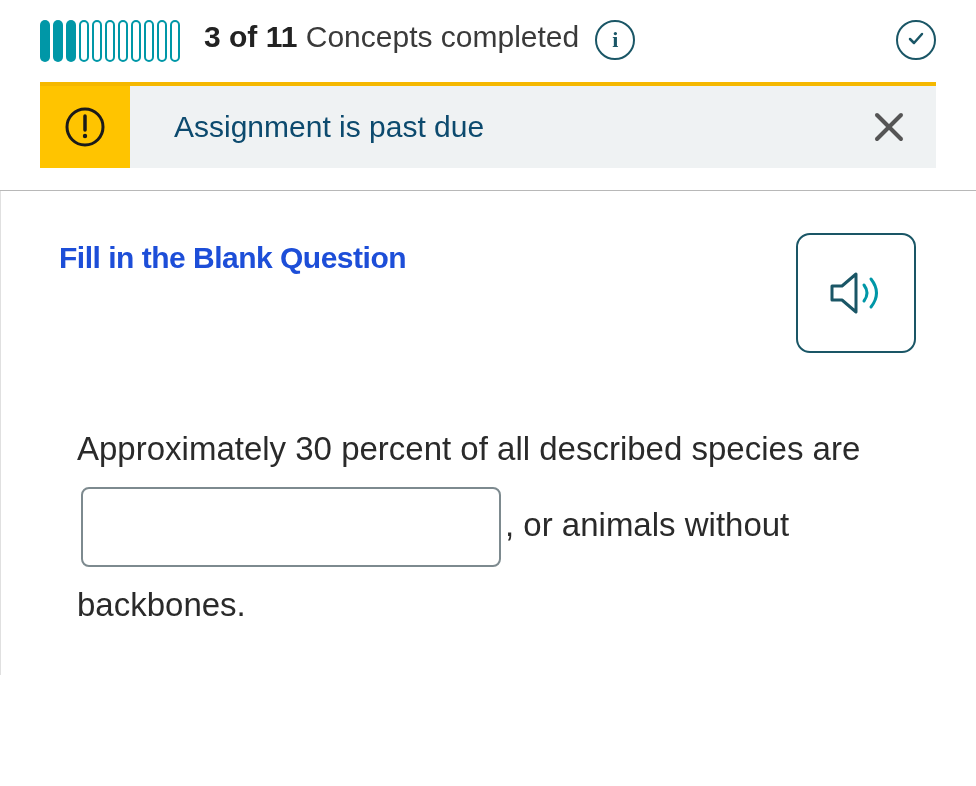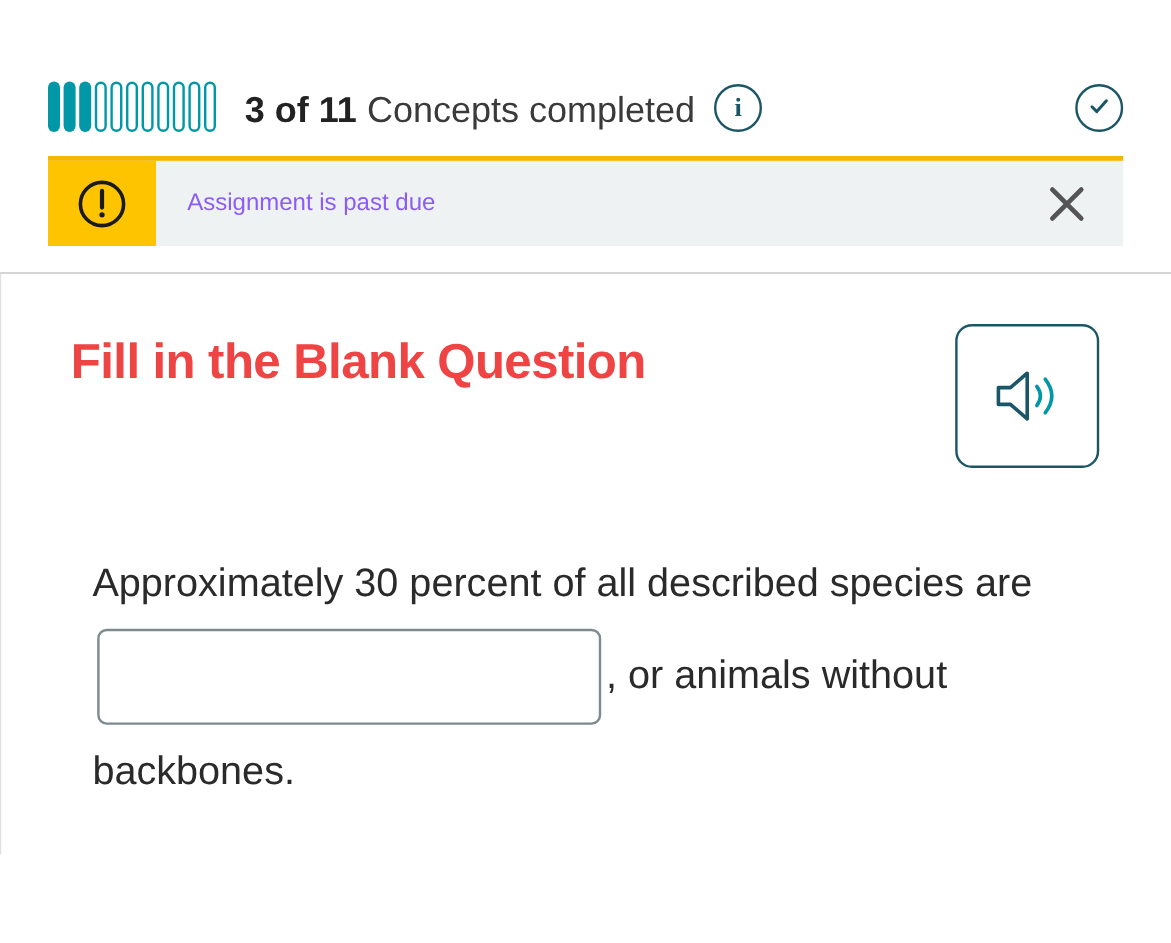--- a/index.html
+++ b/index.html
@@ -9,24 +9,23 @@
     }
     body {
       font-family: -apple-system, BlinkMacSystemFont, "Segoe UI", Helvetica, Arial, sans-serif;
       background: #ffffff;
       width: 976px;
       height: 786px;
       overflow: hidden;
     }
     .header {
       display: flex;
-      align-items: flex-end;
+      align-items: flex-start;
       padding: 20px 40px 20px 40px;
       gap: 16px;
-      margin-top: 48px;
     }
     .progress-segments {
       display: flex;
       gap: 3px;
       align-items: center;
     }
     .seg {
       width: 10px;
       height: 42px;
       border-radius: 5px;
@@ -77,23 +76,23 @@
     .alert-icon-box {
       background: #ffc400;
       width: 90px;
       display: flex;
       align-items: center;
       justify-content: center;
       flex-shrink: 0;
     }
     .alert-text {
       flex: 1;
-      padding: 24px 26px;
-      font-size: 20px;
-      color: #8b5cf6;
+      padding: 24px 44px;
+      font-size: 30px;
+      color: #0c4a6e;
     }
     .alert-close {
       display: flex;
       align-items: center;
       justify-content: center;
       padding: 0 30px;
       cursor: pointer;
     }
     .divider {
       border: none;
@@ -105,23 +104,23 @@
       border-left: 1px solid #e0e0e0;
       margin-top: 0;
     }
     .question-header {
       display: flex;
       align-items: flex-start;
       justify-content: space-between;
       margin-bottom: 58px;
     }
     .question-title {
-      font-size: 41px;
+      font-size: 30px;
       font-weight: 700;
-      color: #ef4444;
+      color: #1d4ed8;
       letter-spacing: -0.5px;
     }
     .audio-button {
       width: 120px;
       height: 120px;
       border: 2.5px solid #1a5666;
       border-radius: 14px;
       background: #ffffff;
       display: flex;
       align-items: center;

